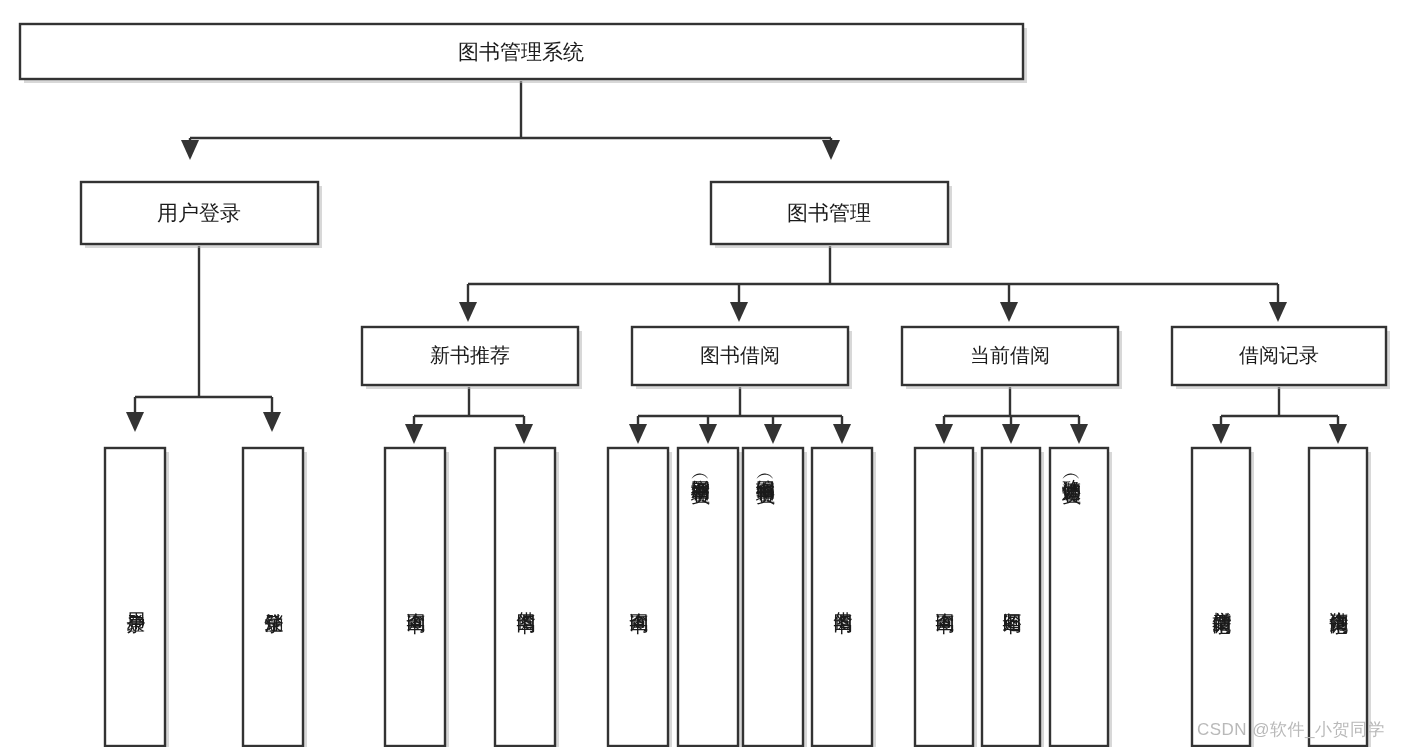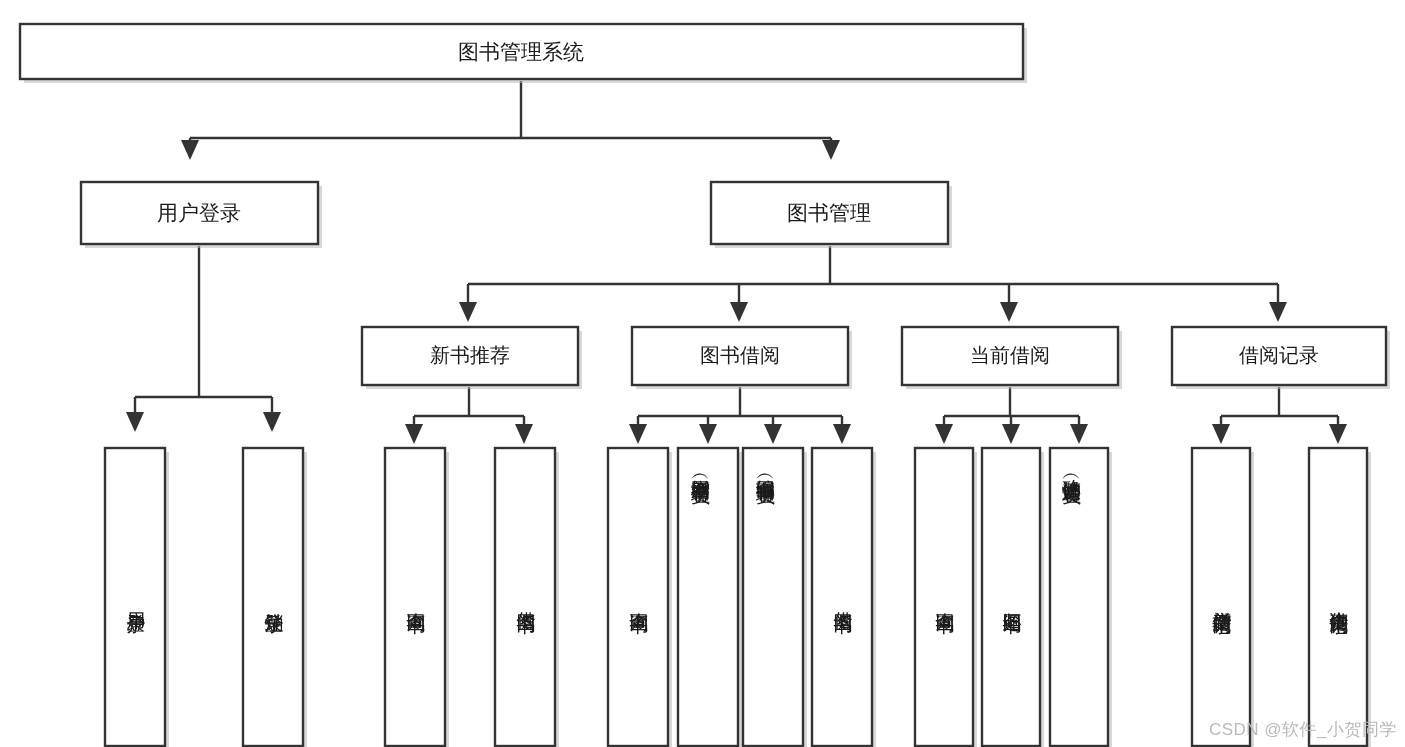--- a/index.html
+++ b/index.html
@@ -48,21 +48,21 @@
   }
   .edge {
     stroke: #333333;
     stroke-width: 2.4;
     fill: none;
   }
   .arrow-head { fill: #333333; }
 
   .watermark {
     position: absolute;
-    right: 8px;
+    right: 20px;
     bottom: 6px;
     font-family: "Liberation Sans", "DejaVu Sans", sans-serif;
     font-size: 17px;
     color: #b9b9b9;
     white-space: nowrap;
     letter-spacing: 0.5px;
   }
 </style>
 </head>
 <body>

